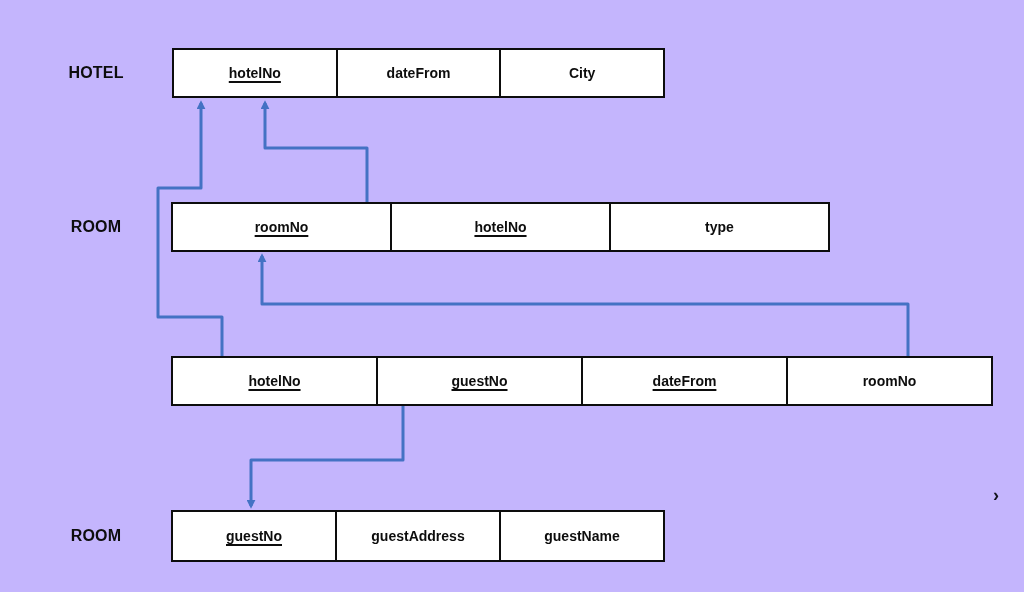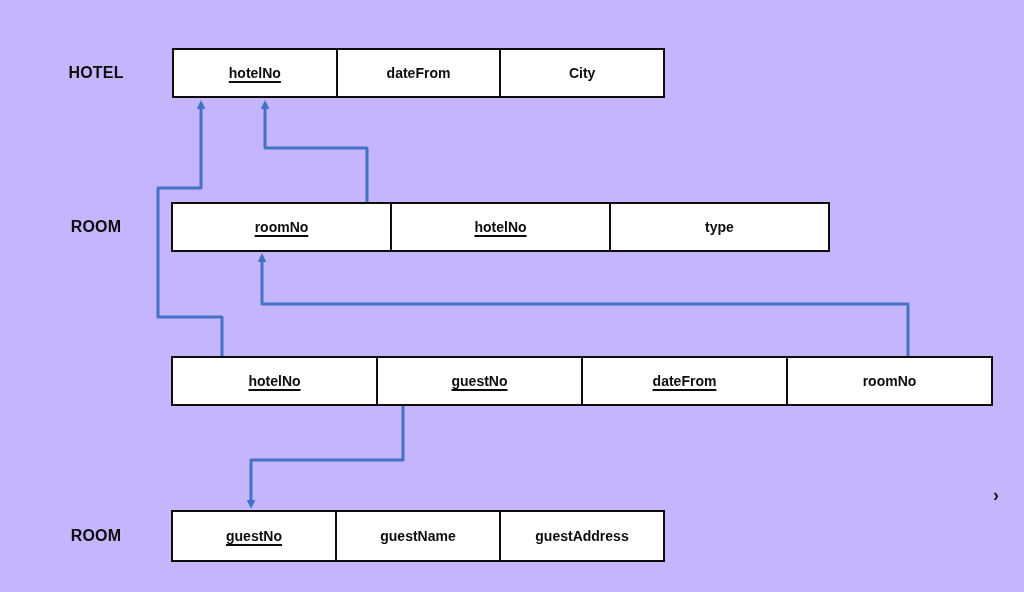--- a/index.html
+++ b/index.html
@@ -82,19 +82,19 @@
   <div class="rel-table" style="left:171px;top:356px;width:822px;height:50px">
     <div class="cell pk">hotelNo</div>
     <div class="cell pk">guestNo</div>
     <div class="cell pk">dateFrom</div>
     <div class="cell">roomNo</div>
   </div>
 
   <div class="row-label" style="top:510px;height:52px">ROOM</div>
   <div class="rel-table" style="left:171px;top:510px;width:494px;height:52px">
     <div class="cell pk">guestNo</div>
+    <div class="cell">guestAddress</div>
     <div class="cell">guestName</div>
-    <div class="cell">guestAddress</div>
   </div>
 
   <span class="stray">›</span>
 
 </div>
 
 </body></html>

